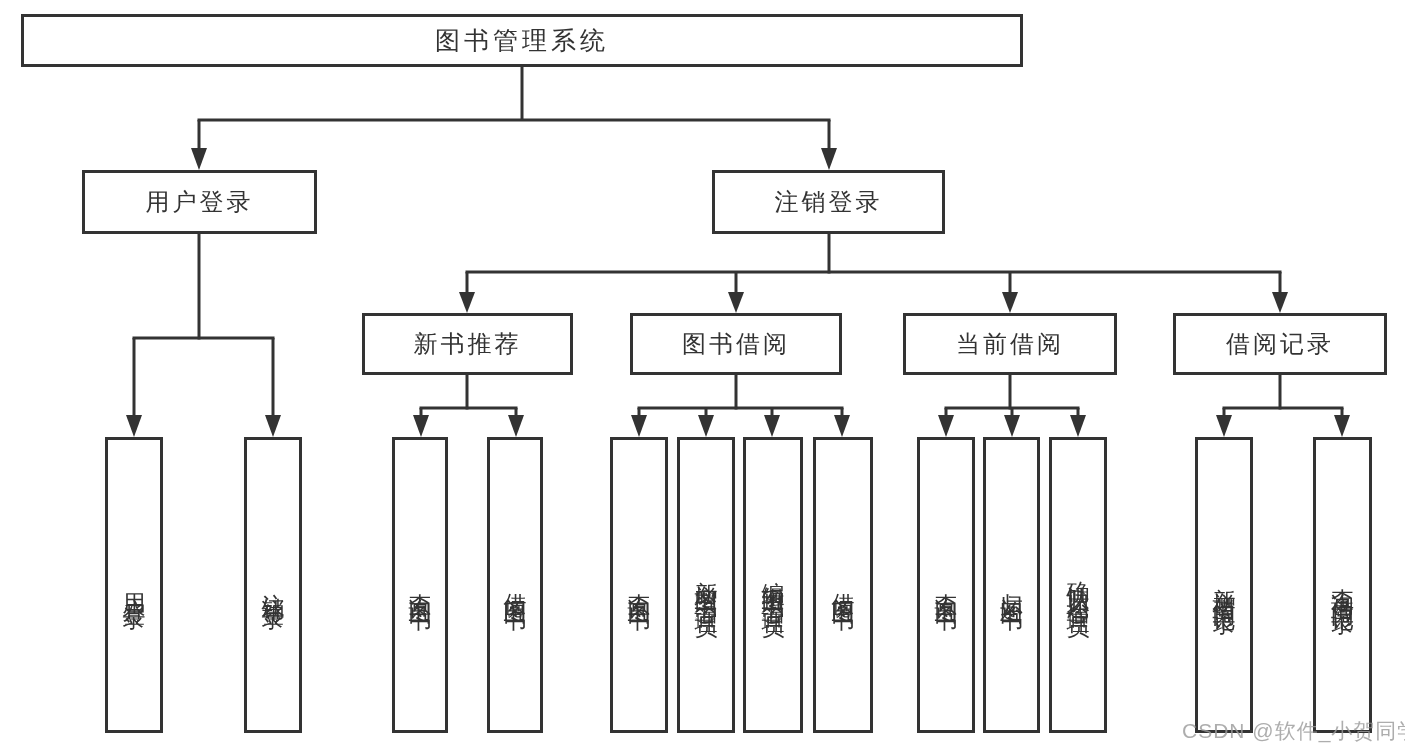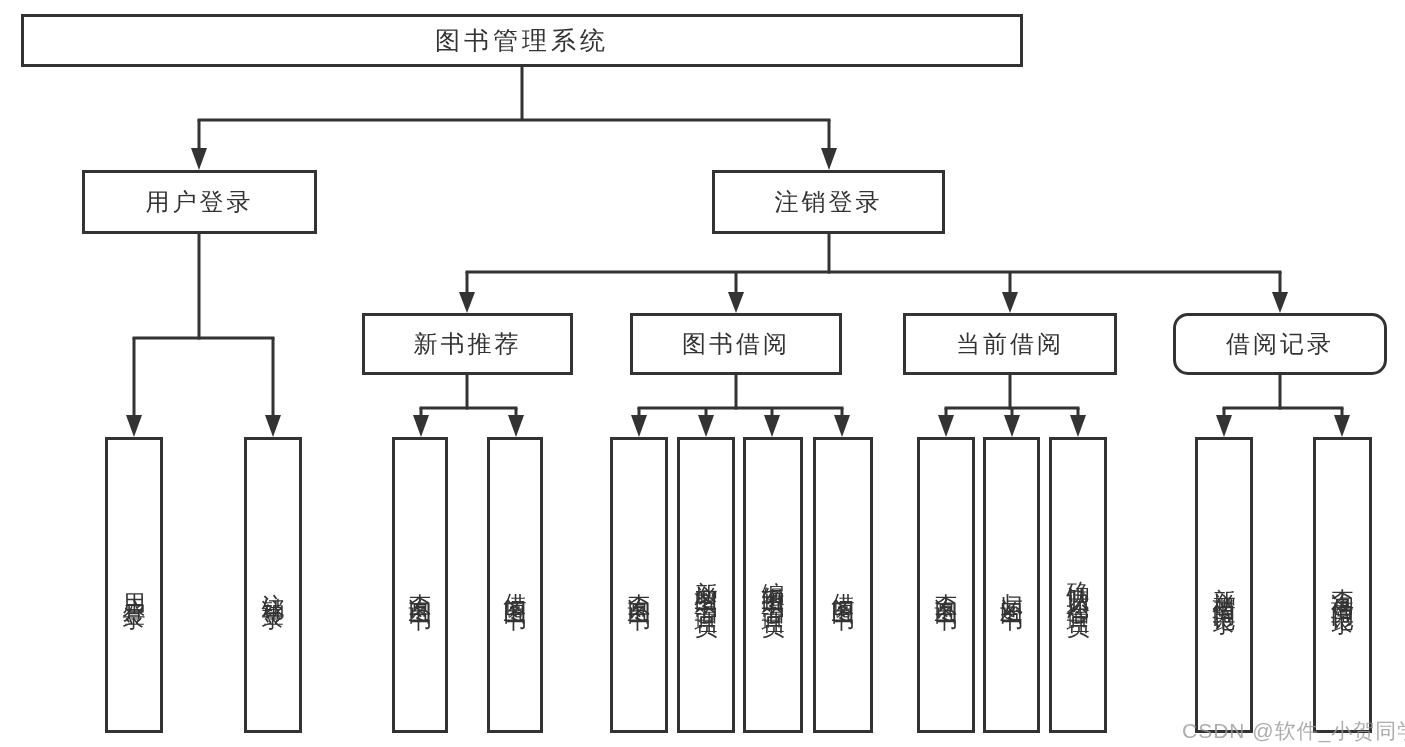--- a/index.html
+++ b/index.html
@@ -141,21 +141,21 @@
   </svg>
 
   <div class="node hnode root" style="left:21px; top:14px; width:1002px; height:53px;">图书管理系统</div>
 
   <div class="node hnode" style="left:82px; top:170px; width:235px; height:64px;">用户登录</div>
   <div class="node hnode" style="left:712px; top:170px; width:233px; height:64px;">注销登录</div>
 
   <div class="node hnode" style="left:630px; top:313px; width:212px; height:62px;">图书借阅</div>
   <div class="node hnode" style="left:362px; top:313px; width:211px; height:62px;">新书推荐</div>
   <div class="node hnode" style="left:903px; top:313px; width:214px; height:62px;font-family:Liberation Mono, monospace;">当前借阅</div>
-  <div class="node hnode" style="left:1173px; top:313px; width:214px; height:62px;border-radius:15px;">借阅记录</div>
+  <div class="node hnode" style="left:1173px; top:313px; width:214px; height:62px;">借阅记录</div>
 
   <div class="node vnode" style="left:105px; top:437px; width:58px; height:296px;">
     <span class="vlabel">用户登录</span>
   </div>
   <div class="node vnode" style="left:244px; top:437px; width:58px; height:296px;">
     <span class="vlabel">注销登录</span>
   </div>
 
   <div class="node vnode" style="left:392px; top:437px; width:56px; height:296px;">
     <span class="vlabel">查询图书</span>

